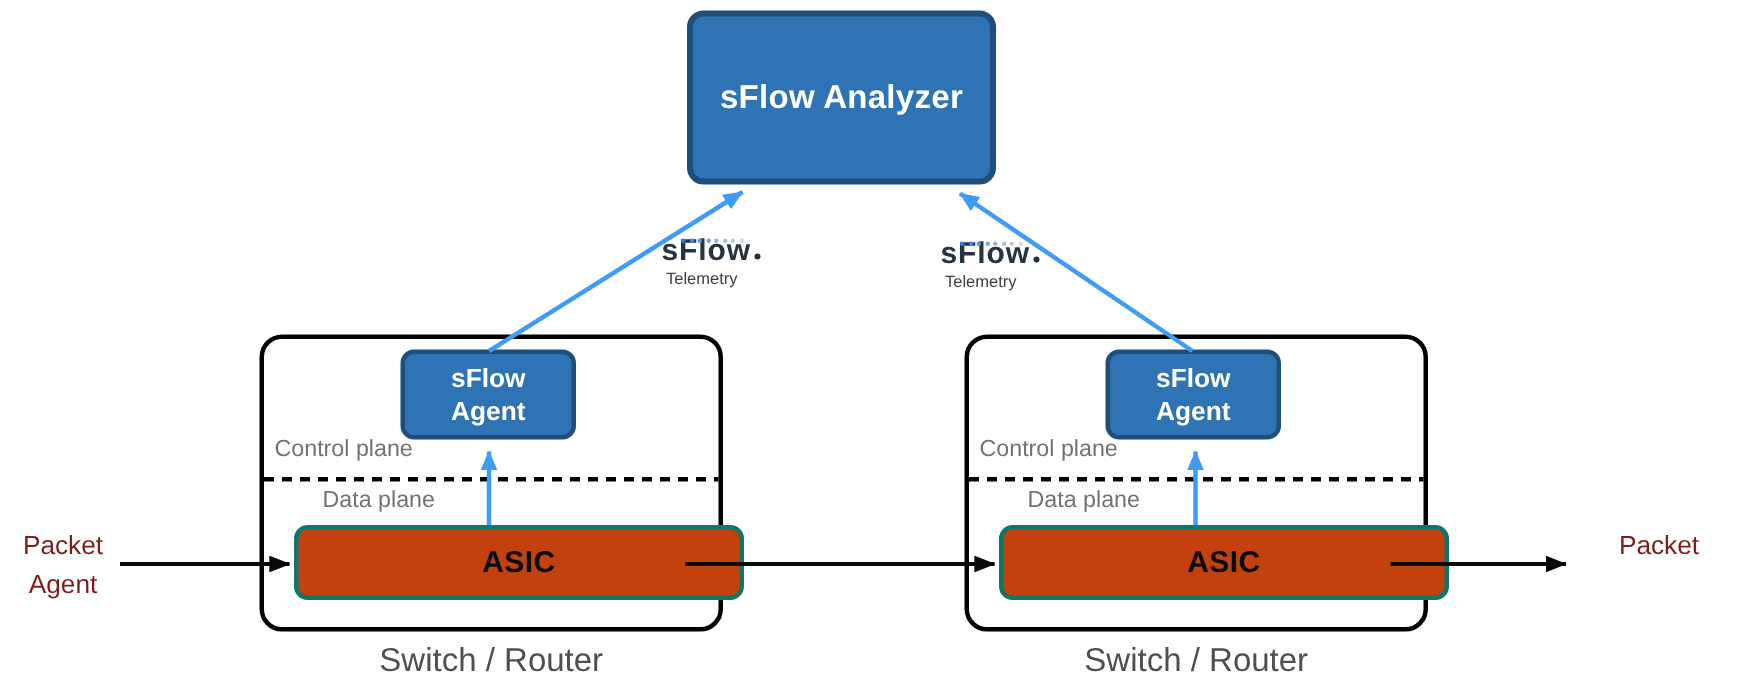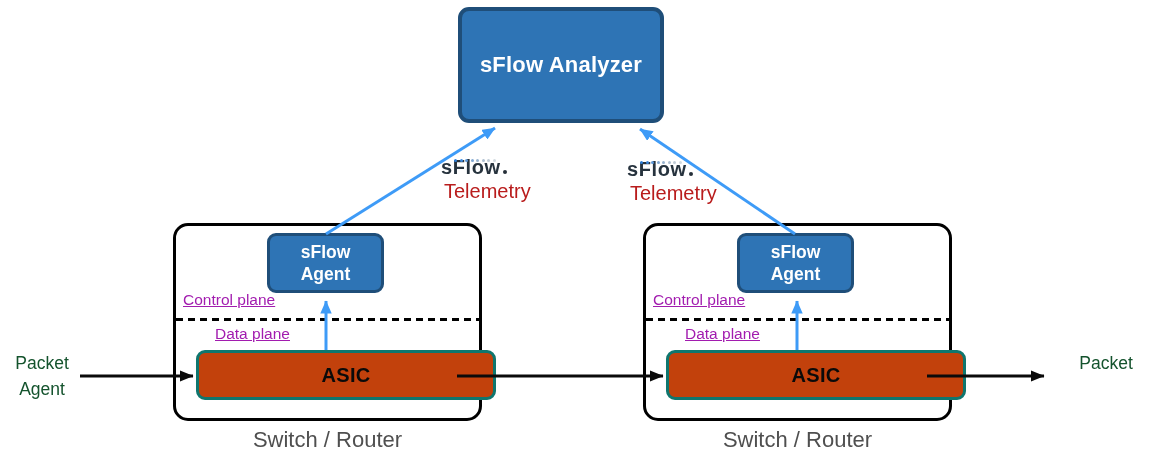--- a/index.html
+++ b/index.html
@@ -15,52 +15,52 @@
   .analyzer { left:458px; top:7px; width:206px; height:116px; font-size:22px; letter-spacing:0.2px; }
 
   
   .switch { border:3.5px solid #000; border-radius:15px; background:#fff; width:309px; height:198px; top:223px; }
   .sw-left  { left:173px; }
   .sw-right { left:643px; }
 
   .agent { left:91px; top:7px; width:117px; height:60px; font-size:17.5px; line-height:22px; border-width:3px; border-radius:9px; }
   .blk { display:block; }
 
-  .plane-label { color:#a21caf; font-size:15.5px; line-height:19px; left:7px; white-space:nowrap;text-decoration:underline; }
+  .plane-label { color:#737373; font-size:15.5px; line-height:19px; left:7px; white-space:nowrap; }
   .control { top:64px; }
   .data    { top:98px;margin-left:32px; }
   .divider {
     left:0; right:0; top:92px; height:2.5px;
     background-image:repeating-linear-gradient(90deg,#000 0 7px,transparent 7px 12px);
   }
 
   .asic {
     left:20px; top:124px; width:300px; height:50px;
     background:#c2410c; border:3px solid #0f766e; border-radius:9px;
     display:flex; align-items:center; justify-content:center;
     font-weight:bold; font-size:20px; color:#0a0a0a; letter-spacing:0.3px;
   }
 
   .caption { top:427px; width:309px; text-align:center; color:#4F4F4F; font-size:22px; }
   .cap-left  { left:173px; }
   .cap-right { left:643px; }
 
-  .endpoint { color:#14532d; font-size:17.5px; line-height:25.5px; text-align:center; }
+  .endpoint { color:#7f1d1d; font-size:17.5px; line-height:25.5px; text-align:center; }
   .ep-source { left:0; top:351px; width:84px; }
   .ep-dest   { left:1050px; top:351px; width:112px; }
 
   
   .telemetry { width:95px; }
   .tel-left  { left:441px; top:156px; }
   .tel-right { left:627px; top:158px; }
   .logo { position:relative; display:inline-block; font-size:20px; font-weight:600; color:#27333E; letter-spacing:0.6px; line-height:23px; }
   .logo .dots { position:absolute; top:3px; left:13px; display:flex; gap:2.5px; }
   .logo .dots i { width:3px; height:3px; border-radius:50%; display:block; }
   .logo .end-dot { display:inline-block; width:4px; height:4px; border-radius:50%; background:#252F38; margin-left:2px; }
-  .tel-label { font-size:20px; color:#b91c1c; margin-left:3px; margin-top:1px; }
+  .tel-label { font-size:11px; color:#404040; margin-left:3px; margin-top:1px; }
 
   .arrows { position:absolute; left:0; top:0; pointer-events:none; }
 </style>
 </head>
 <body>
 
 <div class="stage">
 
   <div class="node-blue analyzer abs">
     <span>sFlow Analyzer</span>

